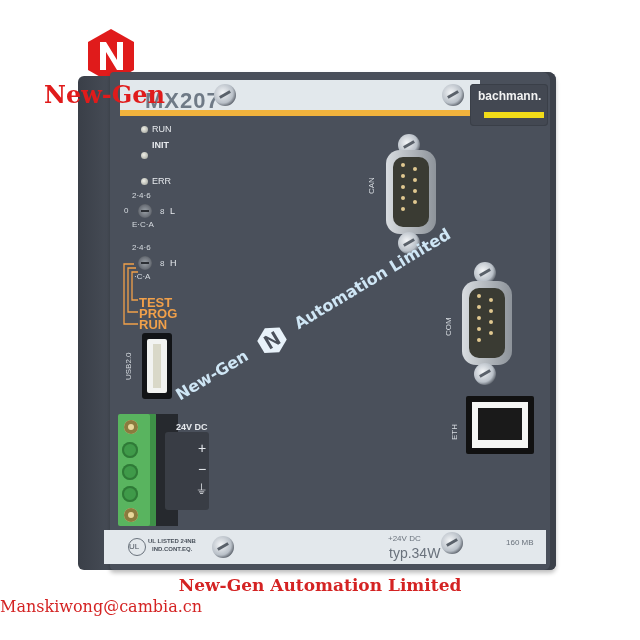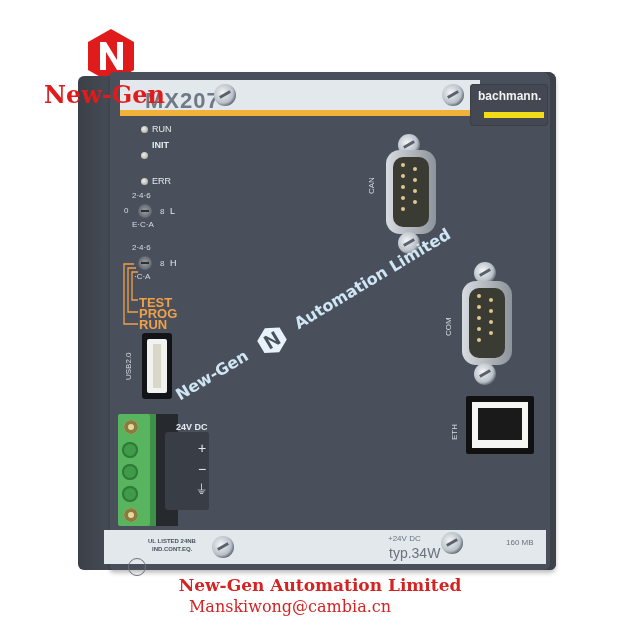--- a/index.html
+++ b/index.html
@@ -36,21 +36,21 @@
   .pin { width:4px; height:4px; border-radius:50%; background:#e0c890; }
   .rj45 { left:466px; top:396px; width:68px; height:58px; background:#111; border-radius:2px; }
   .rj45-in { left:472px; top:402px; width:56px; height:46px; background:#f5f6f4; }
   .rj45-hole { left:478px; top:408px; width:44px; height:32px; background:#1a1a1a; }
   .vert { transform:rotate(-90deg); transform-origin:left top; white-space:nowrap; }
   .watermark { left:170px; top:384px; transform:rotate(-31deg); transform-origin:left top; font-family:"DejaVu Sans", sans-serif; font-weight:bold; color:#cfe6f5; font-size:16px; white-space:nowrap; }
   .wm-hex { display:inline-block; width:30px; height:30px; vertical-align:middle; margin:0 8px; }
   .logo-hex { left:86px; top:28px; width:50px; height:56px; }
   .logo-text { left:44px; top:80px; font-family:"DejaVu Serif", serif; font-weight:bold; font-size:24px; color:#e01b1b; letter-spacing:0px; }
   .footer-title { left:0; top:575px; width:640px; text-align:center; font-family:"DejaVu Serif", serif; font-weight:bold; font-size:17px; color:#d42323; }
-  .footer-mail { left:0; top:597px; width:546px; text-align:center; font-family:"DejaVu Serif", serif; font-size:16px; color:#d42323;padding-left:17px; }
+  .footer-mail { left:0; top:597px; width:546px; text-align:left; font-family:"DejaVu Serif", serif; font-size:16px; color:#d42323; }
 </style>
 </head>
 <body>
 
 <svg class="abs logo-hex" viewBox="0 0 50 56">
   <polygon points="25,1 48,14 48,42 25,55 2,42 2,14" fill="#e01b1b"></polygon>
   <path d="M14 14 L20 14 L31 32 L31 14 L37 14 L37 42 L31 42 L20 24 L20 42 L14 42 Z" fill="#ffffff"></path>
 </svg>
 
 <div id="device"></div>
@@ -143,21 +143,21 @@
 <div class="abs pin" style="left:489px;top:331px;"></div>
 <div class="abs screw" style="left:474px;top:363px;"></div>
 <div class="abs tiny vert" style="left:444px;top:336px;">COM</div>
 
 <div class="abs rj45"></div>
 <div class="abs rj45-in"></div>
 <div class="abs rj45-hole"></div>
 <div class="abs tiny vert" style="left:450px;top:440px;">ETH</div>
 
 <div class="abs bottom-strip"></div>
-<div class="abs" style="left:128px;top:558px;width:16px;height:16px;border:1.5px solid #6a727c;border-radius:50%;font-size:8px;color:#4a525c;text-align:left;line-height:16px;">UL</div>
+<div class="abs" style="left:128px;top:538px;width:16px;height:16px;border:1.5px solid #6a727c;border-radius:50%;font-size:8px;color:#4a525c;text-align:left;line-height:16px;">UL</div>
 <div class="abs" style="left:148px;top:538px;font-size:6px;color:#4a525c;font-weight:bold;">UL LISTED 24NB</div>
 <div class="abs" style="left:152px;top:546px;font-size:6px;color:#4a525c;font-weight:bold;">IND.CONT.EQ.</div>
 <div class="abs screw" style="left:212px;top:536px;"></div>
 <div class="abs" style="left:388px;top:534px;font-size:8px;color:#6a727c;">+24V DC</div>
 <div class="abs" style="left:389px;top:545px;font-size:14px;color:#6a727c;">typ.34W</div>
 <div class="abs screw" style="left:441px;top:532px;"></div>
 <div class="abs" style="left:506px;top:538px;font-size:8px;color:#6a727c;">160 MB</div>
 
 <div class="abs watermark">
   <span>New-Gen</span>

